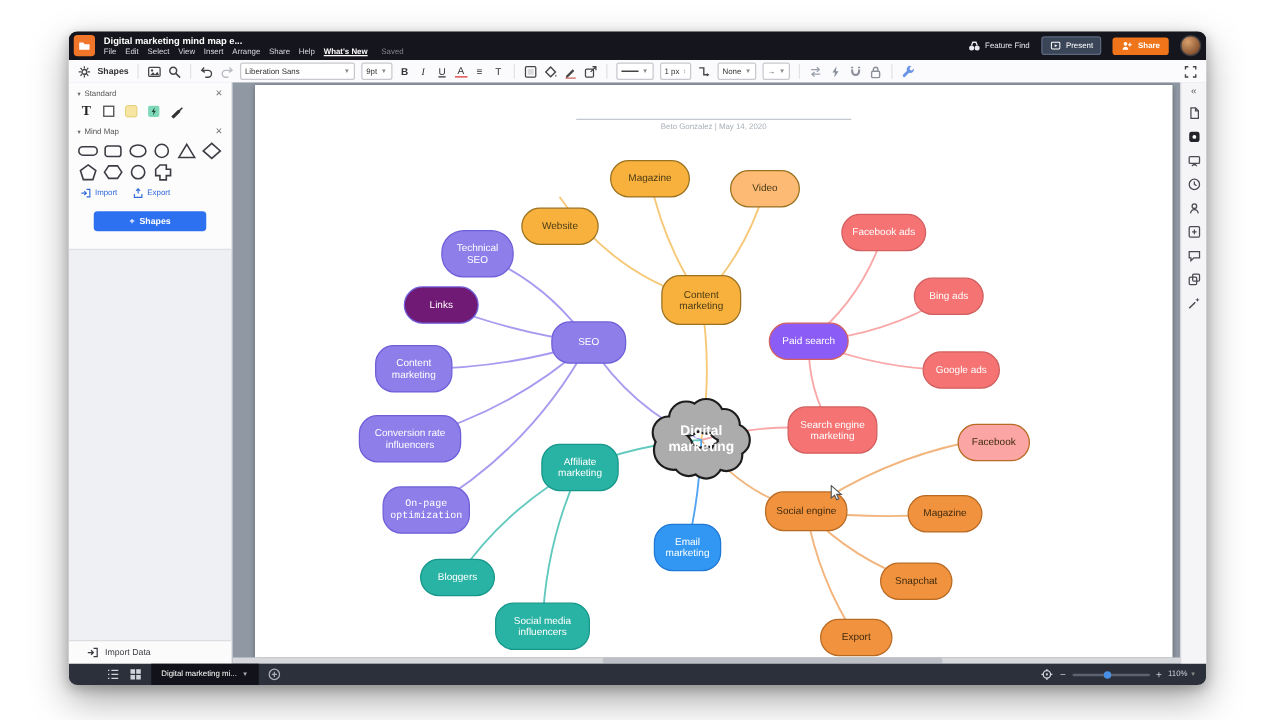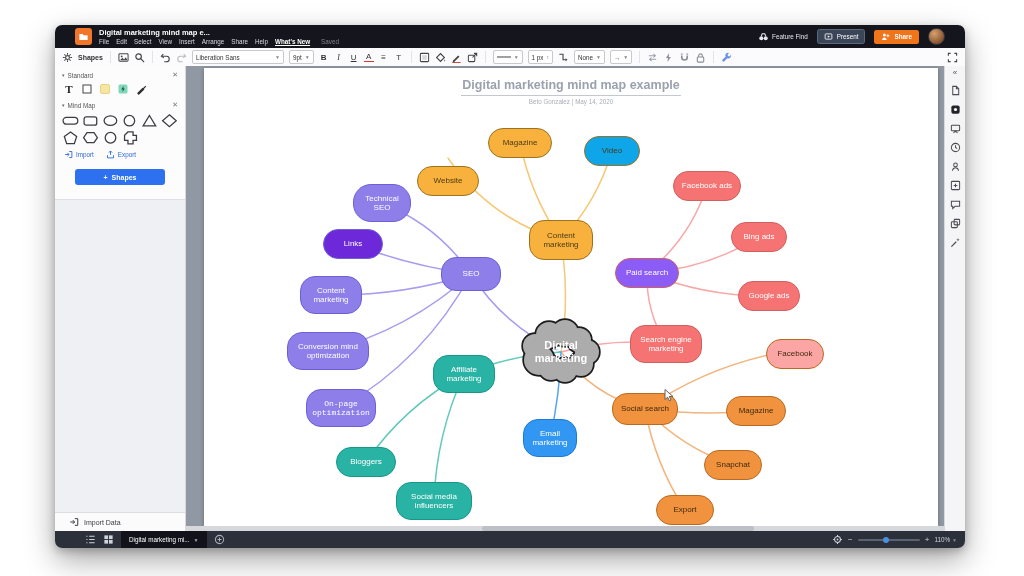--- a/index.html
+++ b/index.html
@@ -1,20 +1,20 @@
 <!DOCTYPE html>
 <html><head>
 <meta charset="utf-8">
 <style>
   html,body{margin:0;padding:0;background:#fff;font-family:"Liberation Sans",sans-serif;}
   .stage{position:relative;width:1024px;height:576px;background:#fff;overflow:hidden;}
   .window{position:absolute;left:55px;top:25px;width:910px;height:523px;border-radius:7px;overflow:hidden;
           background:#fff;box-shadow:0 12px 30px rgba(0,0,0,.35),0 3px 9px rgba(0,0,0,.22);}
   
-  .titlebar{height:23px;background:#15151d;display:flex;align-items:center;padding:0 20px;gap:7px;}
+  .titlebar{height:23px;background:#15151d;display:flex;align-items:center;padding:0 4px;gap:7px;}
   .logo{width:17px;height:17px;border-radius:3px;background:#f1762a;display:flex;align-items:center;justify-content:center;flex:0 0 auto;}
   .tb-text{display:flex;flex-direction:column;justify-content:center;gap:1px;min-width:0;}
   .tb-title{font-size:7.5px;font-weight:bold;color:#fff;white-space:nowrap;}
   .tb-menus{display:flex;align-items:center;gap:7px;font-size:6.3px;color:#d9d9e0;white-space:nowrap;}
   .menu-item{cursor:default;}
   .menu-item.hot{color:#fff;text-decoration:underline;font-weight:bold;}
   .saved{color:#83838d;margin-left:4px;}
   .tb-right{margin-left:auto;display:flex;align-items:center;gap:9px;}
   .ff{display:flex;align-items:center;gap:3px;font-size:6.3px;color:#e8e8ee;}
   .btn-present{display:flex;align-items:center;gap:4px;height:13px;padding:0 6px;border-radius:2.5px;
@@ -426,21 +426,20 @@
                 <path d="M7 2h3.5v8H7" fill="none" stroke="#3b3b42" stroke-width="1.2"></path>
                 <path d="M1.5 6h5M4.6 3.8L6.8 6 4.6 8.2" fill="none" stroke="#3b3b42" stroke-width="1.2"></path>
               </svg>
             </span>
           <span>Import Data</span>
         </div>
       </div>
 
       <div class="canvas">
         <div class="page">
-          <div class="pg-title">Digital marketing mind map example</div>
           <div class="pg-underline"></div>
           <div class="pg-byline">Beto Gonzalez  |  May 14, 2020</div>
           <svg id="mm-svg">
               <path d="M244 90 Q285.7 151.3 357 172" fill="none" stroke="#F6C877" stroke-width="1.5" stroke-linecap="round"></path>
               <path d="M316 75 Q326.8 127.6 357 172" fill="none" stroke="#F6C877" stroke-width="1.5" stroke-linecap="round"></path>
               <path d="M408 83 Q393.2 133.6 357 172" fill="none" stroke="#F6C877" stroke-width="1.5" stroke-linecap="round"></path>
               <path d="M357 172 Q366.0 228.0 357 284" fill="none" stroke="#F6C877" stroke-width="1.5" stroke-linecap="round"></path>
               <path d="M178 135 Q233.2 157.2 267 206" fill="none" stroke="#A79BEF" stroke-width="1.5" stroke-linecap="round"></path>
               <path d="M149 176 Q206.2 198.1 267 206" fill="none" stroke="#A79BEF" stroke-width="1.5" stroke-linecap="round"></path>
               <path d="M127 227 Q198.7 227.7 267 206" fill="none" stroke="#A79BEF" stroke-width="1.5" stroke-linecap="round"></path>
@@ -476,38 +475,38 @@
               <circle cx="361" cy="265" r="13" fill="#ACACAC"></circle>
               <circle cx="375" cy="272" r="12" fill="#ACACAC"></circle>
               <circle cx="383" cy="284" r="12" fill="#ACACAC"></circle>
               <circle cx="377" cy="296" r="12" fill="#ACACAC"></circle>
               <circle cx="361" cy="302" r="12" fill="#ACACAC"></circle>
               <circle cx="347" cy="300" r="12" fill="#ACACAC"></circle>
             </svg>
           <div id="mm-nodes">
               <div class="node" style="left: 213px; top: 75px; width: 62px; height: 30px; background: rgb(248, 177, 60); border-color: rgb(155, 114, 32); color: rgb(74, 58, 23); margin-top: 23px;">Website</div>
               <div class="node" style="left: 284px; top: 60px; width: 64px; height: 30px; background: rgb(248, 177, 60); border-color: rgb(155, 114, 32); color: rgb(74, 58, 23);">Magazine</div>
-              <div class="node" style="left: 380px; top: 68px; width: 56px; height: 30px; background: #0ea5e9; border-color: rgb(155, 114, 32); color: rgb(74, 58, 23);">Video</div>
+              <div class="node" style="left: 380px; top: 68px; width: 56px; height: 30px; background: #fdba74; border-color: rgb(155, 114, 32); color: rgb(74, 58, 23);">Video</div>
               <div class="node" style="left: 325px; top: 152px; width: 64px; height: 40px; background: rgb(248, 177, 60); border-color: rgb(155, 114, 32); color: rgb(74, 58, 23);">Content marketing</div>
               <div class="node" style="left: 149px; top: 116px; width: 58px; height: 38px; background: rgb(141, 126, 233); border-color: rgb(110, 95, 216); color: rgb(255, 255, 255); border-radius: 18px;">Technical SEO</div>
-              <div class="node" style="left: 119px; top: 161px; width: 60px; height: 30px; background: #6d28d9; border-color: rgb(110, 95, 216); color: rgb(255, 255, 255); text-align: center;">Links</div>
+              <div class="node" style="left: 119px; top: 161px; width: 60px; height: 30px; background: #701a75; border-color: rgb(110, 95, 216); color: rgb(255, 255, 255); text-align: center;">Links</div>
               <div class="node" style="left: 96px; top: 208px; width: 62px; height: 38px; background: rgb(141, 126, 233); border-color: rgb(110, 95, 216); color: rgb(255, 255, 255);">Content marketing</div>
-              <div class="node" style="left: 83px; top: 264px; width: 82px; height: 38px; background: rgb(141, 126, 233); border-color: rgb(110, 95, 216); color: rgb(255, 255, 255);">Conversion mind optimization</div>
+              <div class="node" style="left: 83px; top: 264px; width: 82px; height: 38px; background: rgb(141, 126, 233); border-color: rgb(110, 95, 216); color: rgb(255, 255, 255);">Conversion rate influencers</div>
               <div class="node" style="left: 102px; top: 321px; width: 70px; height: 38px; background: rgb(141, 126, 233); border-color: rgb(110, 95, 216); color: rgb(255, 255, 255); font-family: Liberation Mono, monospace;">On-page optimization</div>
               <div class="node" style="left: 237px; top: 189px; width: 60px; height: 34px; background: rgb(141, 126, 233); border-color: rgb(110, 95, 216); color: rgb(255, 255, 255);">SEO</div>
               <div class="node" style="left: 469px; top: 103px; width: 68px; height: 30px; background: rgb(246, 115, 115); border-color: rgb(209, 95, 95); color: rgb(255, 255, 255);">Facebook ads</div>
               <div class="node" style="left: 527px; top: 154px; width: 56px; height: 30px; background: rgb(246, 115, 115); border-color: rgb(209, 95, 95); color: rgb(255, 255, 255);">Bing ads</div>
               <div class="node" style="left: 534px; top: 213px; width: 62px; height: 30px; background: rgb(246, 115, 115); border-color: rgb(209, 95, 95); color: rgb(255, 255, 255);">Google ads</div>
               <div class="node" style="left: 411px; top: 190px; width: 64px; height: 30px; background: #8b5cf6; border-color: rgb(209, 95, 95); color: rgb(255, 255, 255);">Paid search</div>
               <div class="node" style="left: 426px; top: 257px; width: 72px; height: 38px; background: rgb(246, 115, 115); border-color: rgb(209, 95, 95); color: rgb(255, 255, 255);">Search engine marketing</div>
               <div class="node" style="left: 562px; top: 271px; width: 58px; height: 30px; background: #fca5a5; border-color: rgb(185, 106, 34); color: rgb(64, 42, 14);">Facebook</div>
               <div class="node" style="left: 522px; top: 328px; width: 60px; height: 30px; background: rgb(240, 146, 62); border-color: rgb(185, 106, 34); color: rgb(64, 42, 14);">Magazine</div>
               <div class="node" style="left: 500px; top: 382px; width: 58px; height: 30px; background: rgb(240, 146, 62); border-color: rgb(185, 106, 34); color: rgb(64, 42, 14);">Snapchat</div>
               <div class="node" style="left: 452px; top: 427px; width: 58px; height: 30px; background: rgb(240, 146, 62); border-color: rgb(185, 106, 34); color: rgb(64, 42, 14);">Export</div>
-              <div class="node" style="left: 408px; top: 325px; width: 66px; height: 32px; background: rgb(240, 146, 62); border-color: rgb(185, 106, 34); color: rgb(64, 42, 14);">Social search</div>
+              <div class="node" style="left: 408px; top: 325px; width: 66px; height: 32px; background: rgb(240, 146, 62); border-color: rgb(185, 106, 34); color: rgb(64, 42, 14);">Social engine</div>
               <div class="node" style="left: 229px; top: 287px; width: 62px; height: 38px; background: rgb(41, 179, 164); border-color: rgb(23, 150, 138); color: rgb(255, 255, 255);">Affiliate marketing</div>
               <div class="node" style="left: 132px; top: 379px; width: 60px; height: 30px; background: rgb(41, 179, 164); border-color: rgb(23, 150, 138); color: rgb(255, 255, 255);">Bloggers</div>
               <div class="node" style="left: 192px; top: 414px; width: 76px; height: 38px; background: rgb(41, 179, 164); border-color: rgb(23, 150, 138); color: rgb(255, 255, 255);">Social media influencers</div>
               <div class="node" style="left: 319px; top: 351px; width: 54px; height: 38px; background: rgb(50, 151, 243); border-color: rgb(31, 120, 212); color: rgb(255, 255, 255);">Email marketing</div>
               <div class="cloud-label" style="left: 327px; top: 268px; width: 60px; height: 32px;">Digital marketing</div>
             </div>
         </div>
         <div class="hscroll">
             <div class="hthumb"></div>
           </div>

